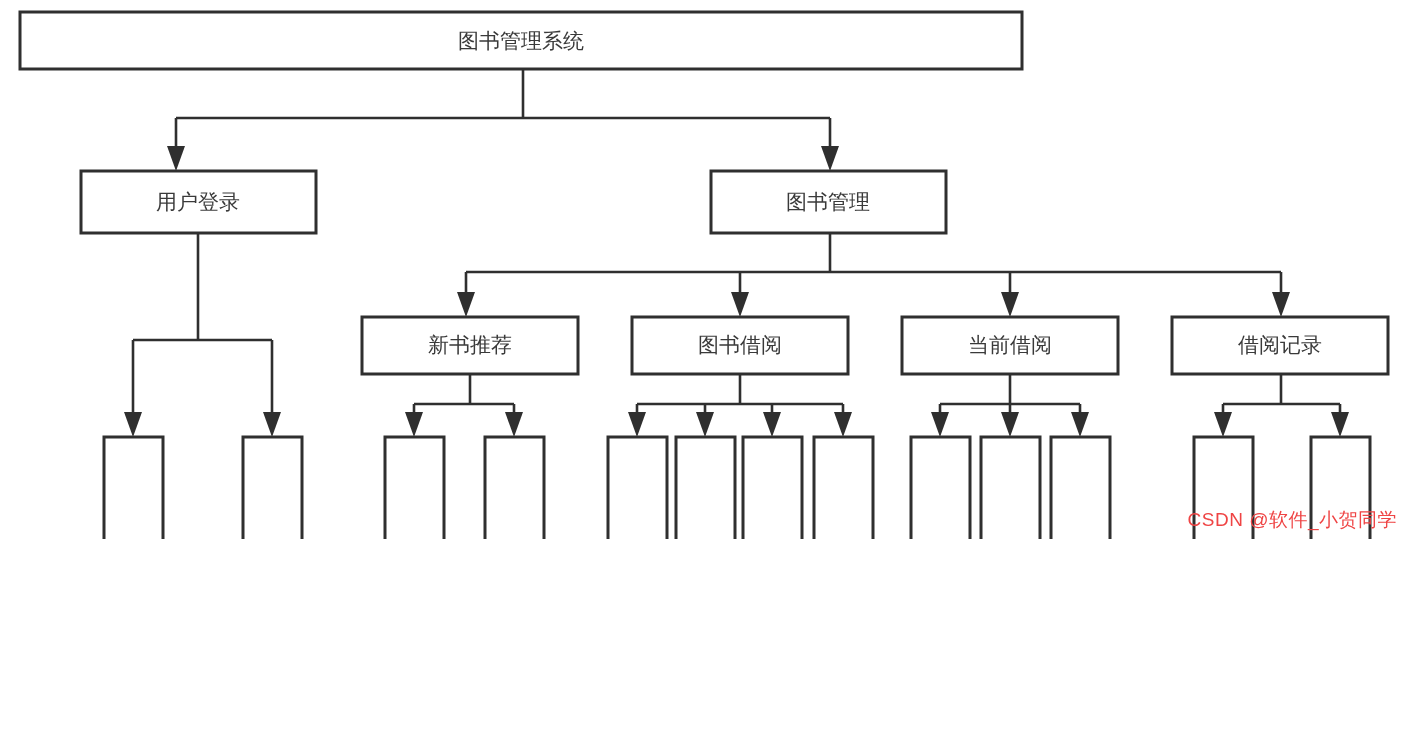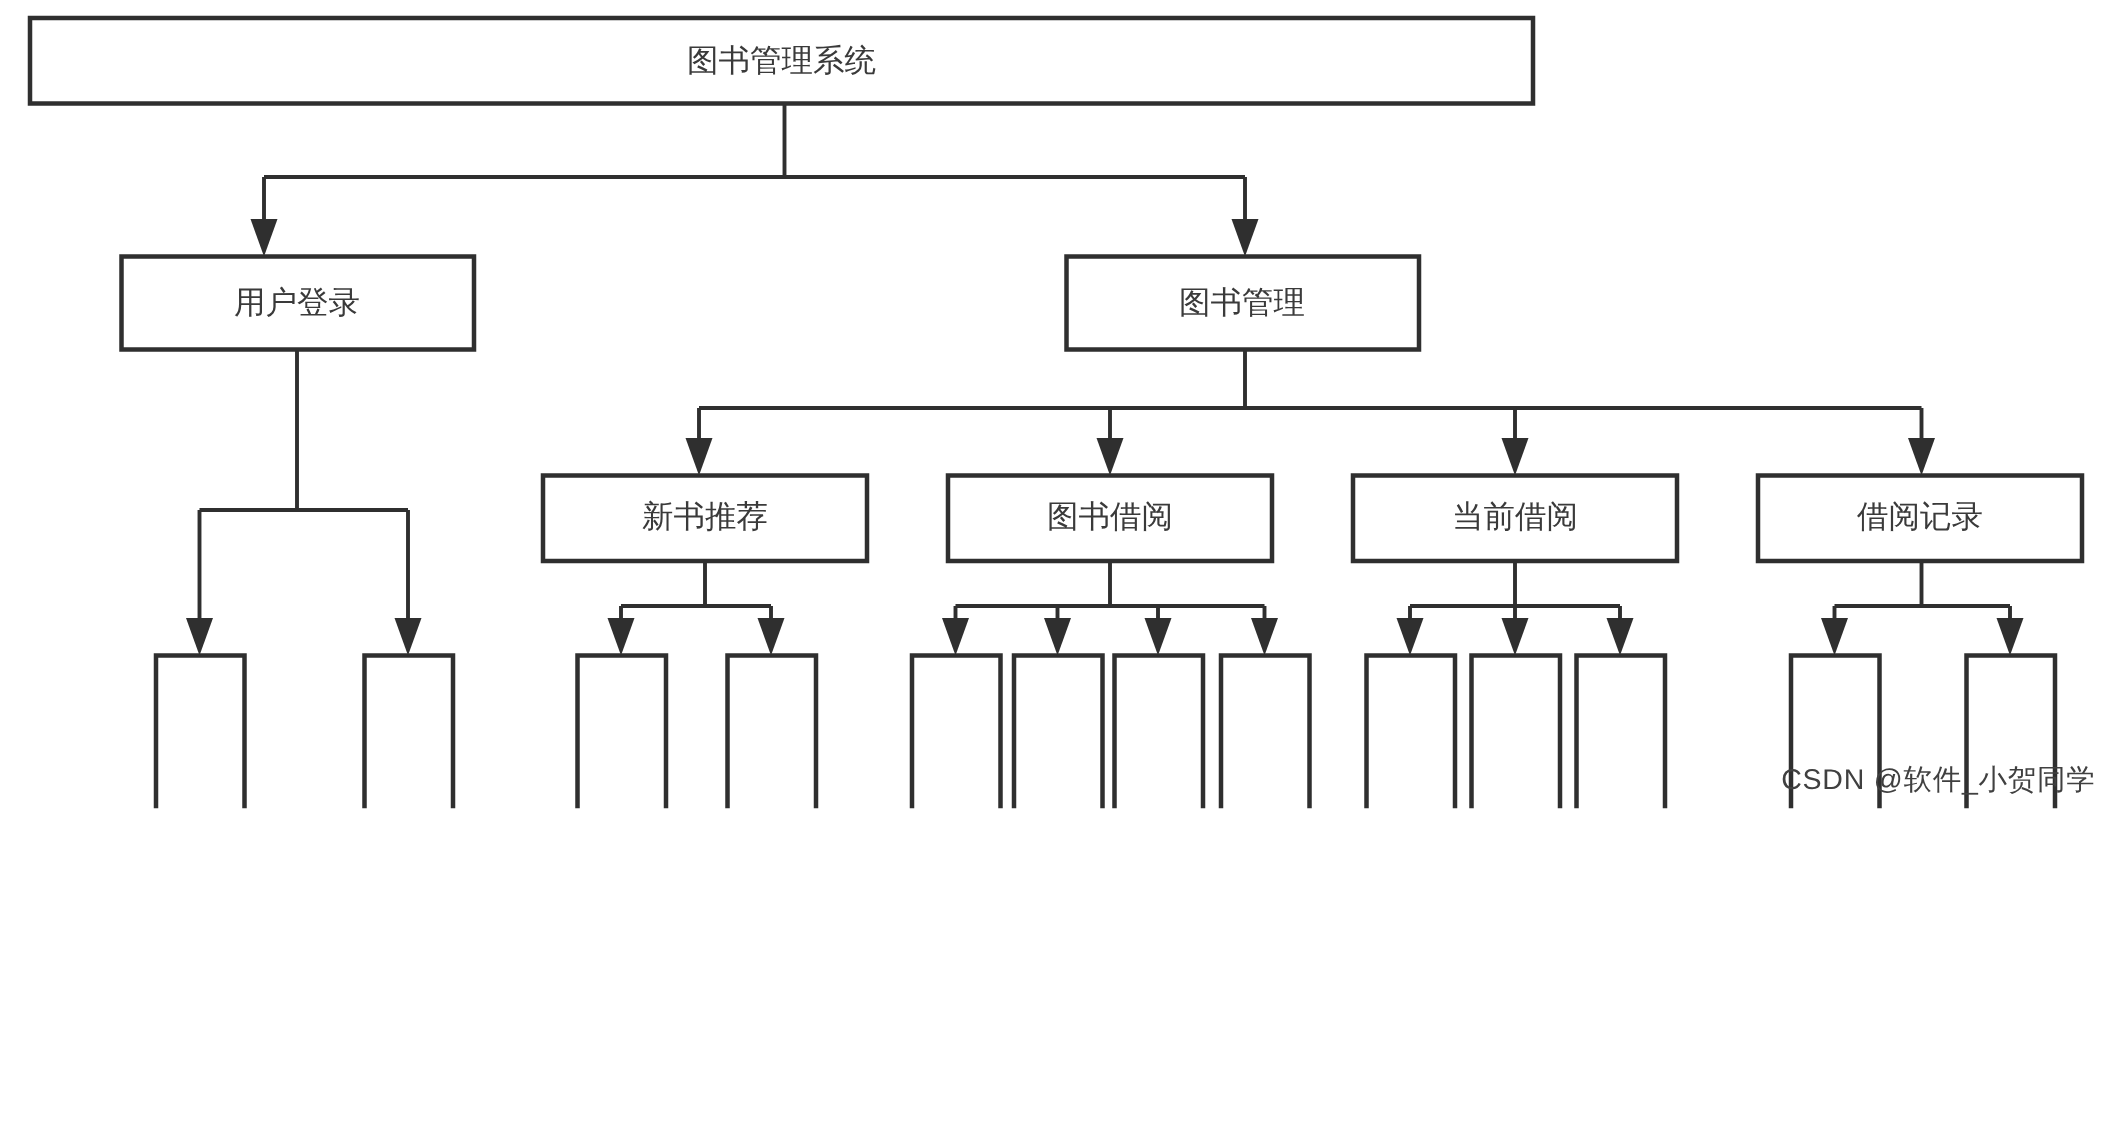--- a/index.html
+++ b/index.html
@@ -56,21 +56,21 @@
     justify-content: center;
     white-space: nowrap;
     user-select: none;
   }
   .watermark {
     position: absolute;
     right: 8px;
     bottom: 6px;
     font-family: "Liberation Sans", "DejaVu Sans", sans-serif;
     font-size: 19px;
-    color: #404040;
+    color: #ef4444;
     letter-spacing: 0.5px;
     user-select: none;
     white-space: nowrap;
   }
 </style>
 </head>
 <body>
 
 <div id="stage">
 

